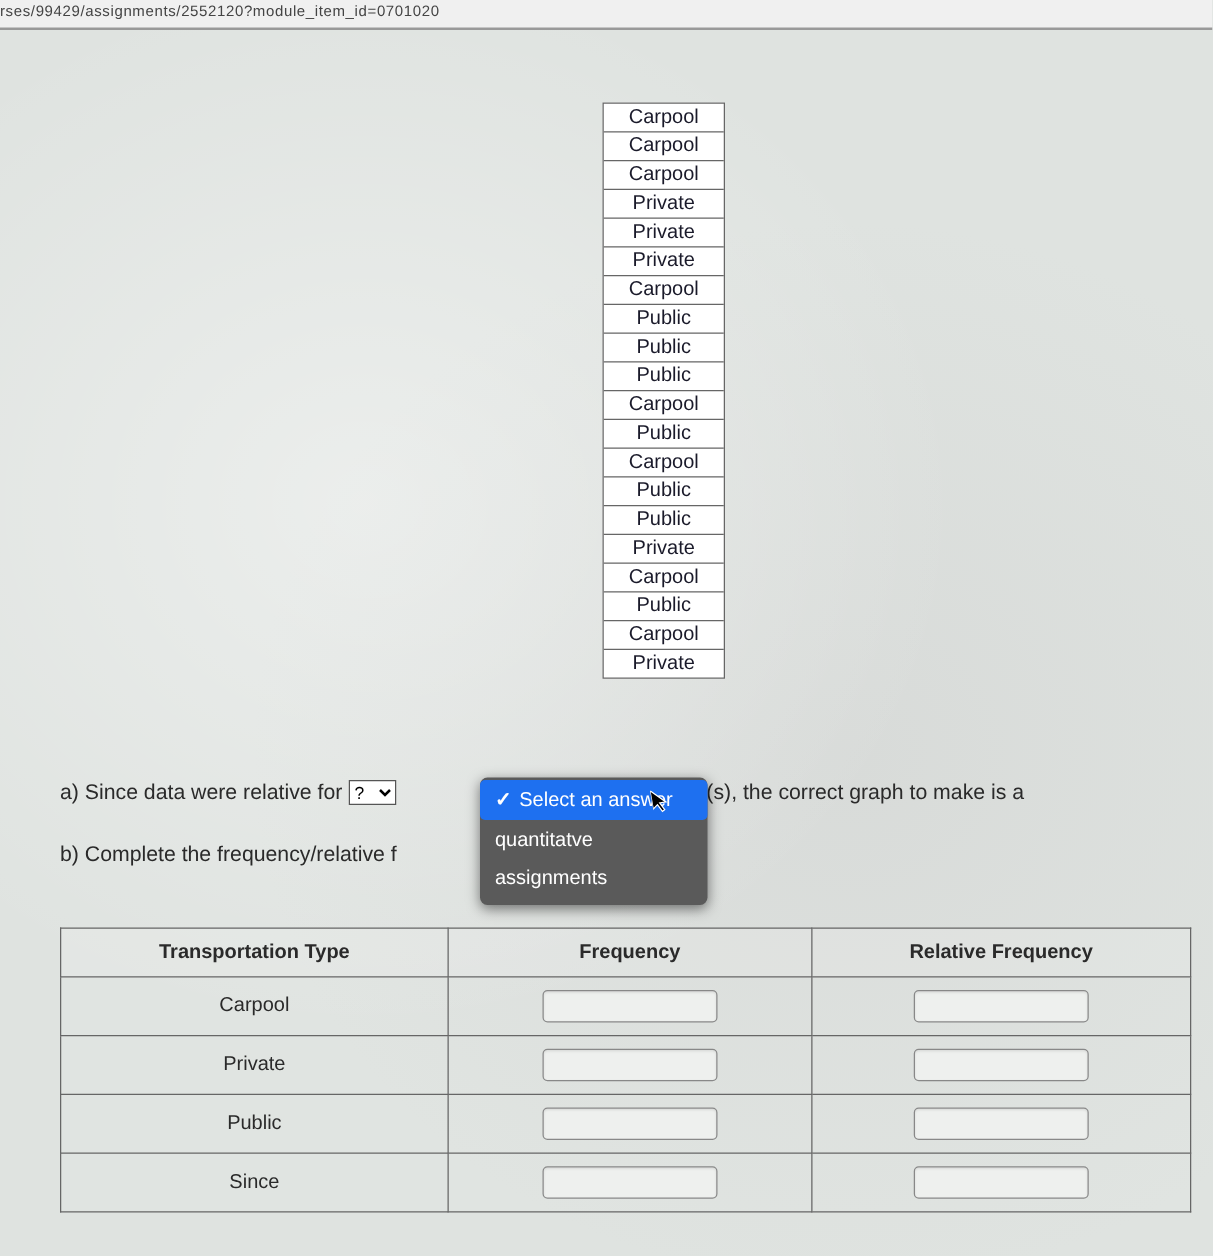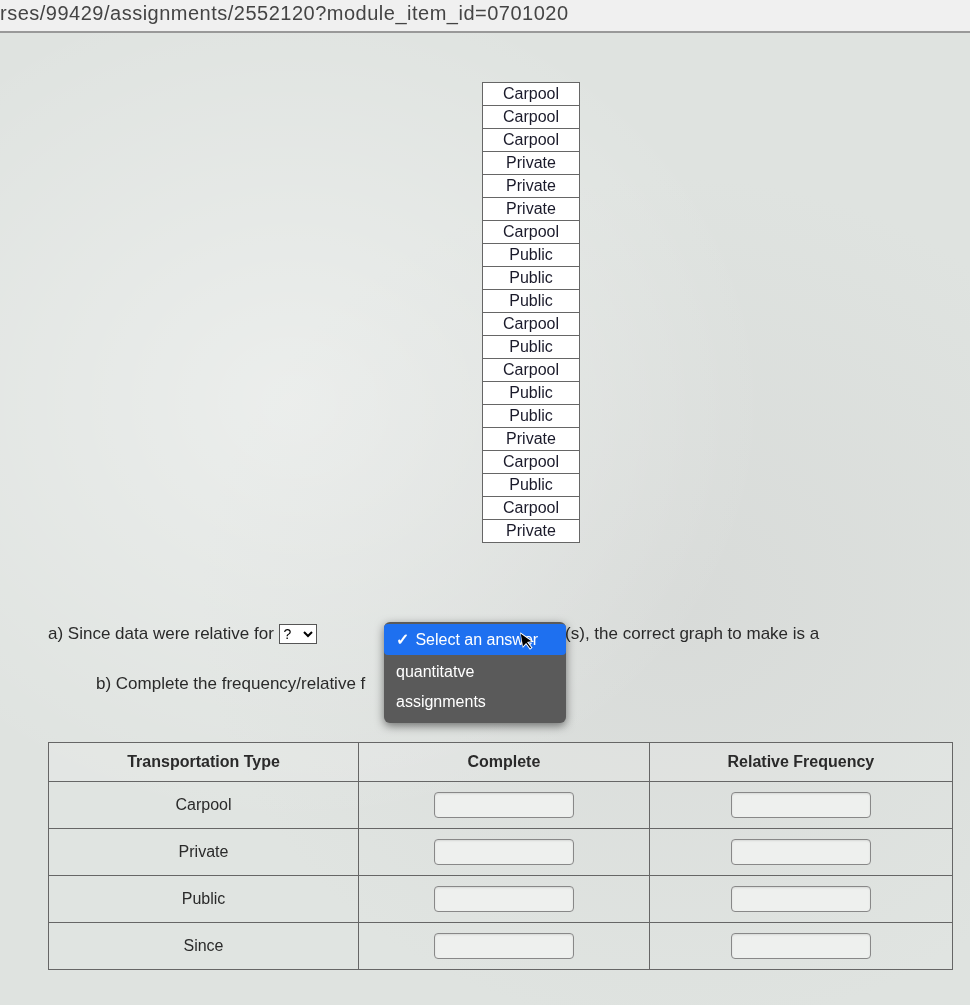--- a/index.html
+++ b/index.html
@@ -9,21 +9,21 @@
       background-image: radial-gradient(ellipse at 30% 40%, rgba(255,255,255,0.4) 0%, transparent 50%),
                         radial-gradient(ellipse at 70% 60%, rgba(200,200,200,0.3) 0%, transparent 50%);
       color: #2a2a2a;
       width: 970px;
       height: 1005px;
       position: relative;
       overflow: hidden;
     }
     .url-bar {
       font-family: Arial, sans-serif;
-      font-size: 20px;
+      font-size: 12px;
       color: #444;
       padding: 2px 0 6px 0;
       border-bottom: 2px solid #999;
       background: #f0f0f0;
       letter-spacing: 0.5px;
     }
     .data-column {
       position: absolute;
       left: 482px;
       top: 82px;
@@ -155,21 +155,21 @@
 
 <div class="question-area">
   <div class="qa-line">
     <span>a) Since data were relative for</span>
     <select class="small-select">
       <option>?</option>
     </select>
     <span style="display:inline-block;width:188px;"></span>
     <span>ariable(s), the correct graph to make is a</span>
   </div>
-  <div class="qa-line" style="margin-top:26px;margin-left:48px;">
+  <div class="qa-line" style="margin-top:26px;">
     <span>b) Complete the frequency/relative f</span>
   </div>
 </div>
 
 <div class="dropdown-popup">
   <div class="dropdown-item selected">
     <span class="check">✓</span><span>Select an answer</span>
   </div>
   <div class="dropdown-item">quantitatve</div>
   <div class="dropdown-item">assignments</div>
@@ -178,21 +178,21 @@
 <div class="cursor">
   <svg width="16" height="20" viewBox="0 0 16 20">
       <path d="M0 0 L0 15 L4 12 L7 18 L9 17 L6 11 L11 11 Z" fill="#000" stroke="#fff" stroke-width="1"></path>
     </svg>
 </div>
 
 <table class="freq-table">
   <thead>
     <tr>
       <th class="row-label">Transportation Type</th>
-      <th>Complete</th>
+      <th>Frequency</th>
       <th>Relative Frequency</th>
     </tr>
   </thead>
   <tbody>
     <tr>
       <td>Carpool</td>
       <td><input class="cell-input" value="" style=""></td>
       <td><input class="cell-input" value="" style=""></td>
     </tr>
     <tr>

